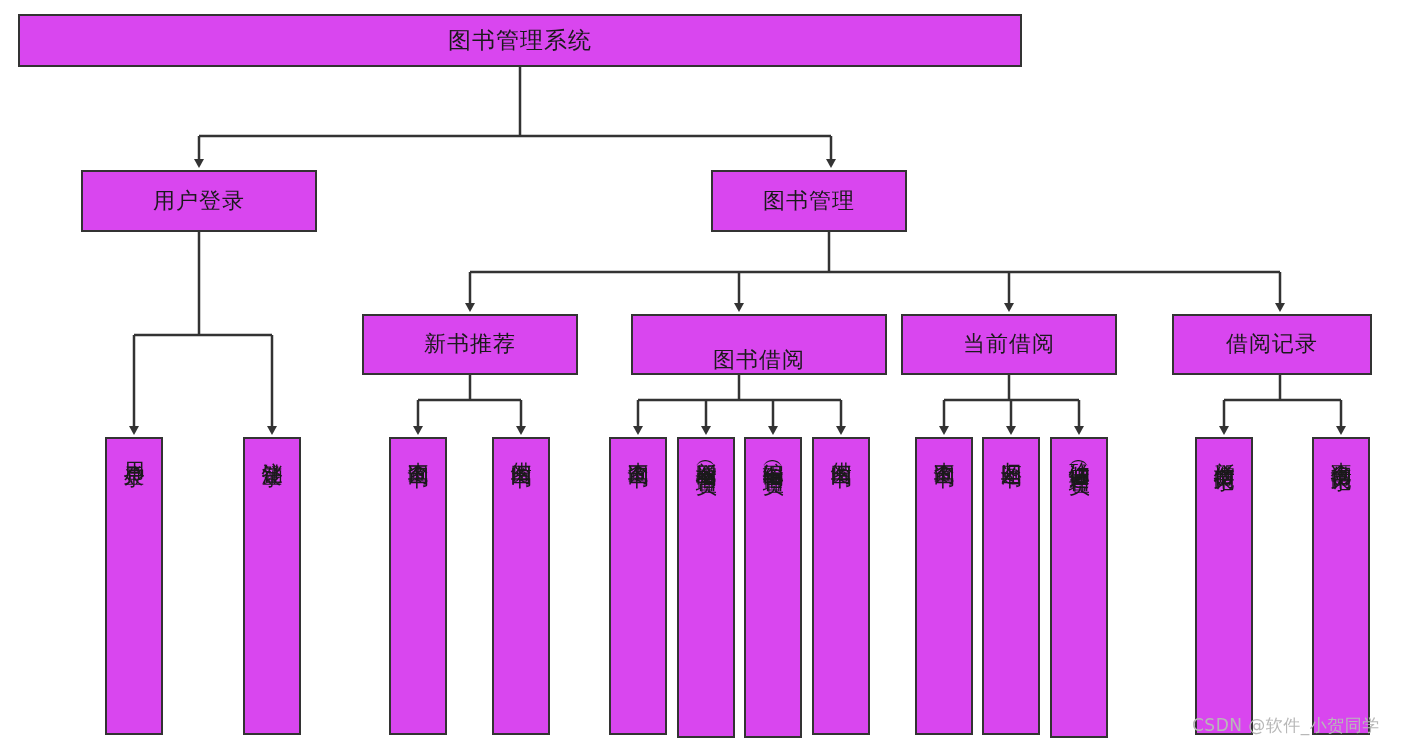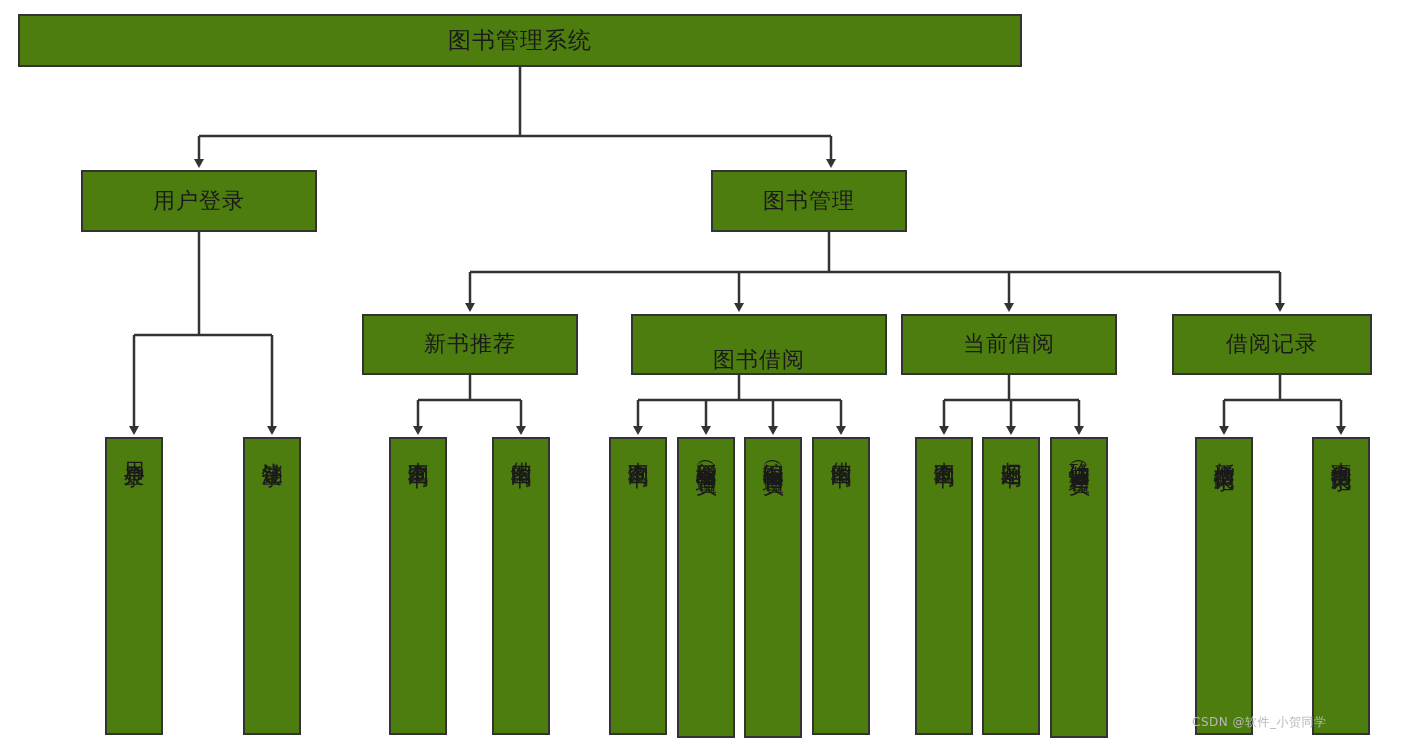--- a/index.html
+++ b/index.html
@@ -22,21 +22,21 @@
     left: 0;
     top: 0;
     width: 1405px;
     height: 747px;
     pointer-events: none;
   }
   .node {
     position: absolute;
     box-sizing: border-box;
     border: 2.5px solid #333333;
-    background: #4d7c0f;
+    background: #d946ef;
     display: flex;
     align-items: center;
     justify-content: center;
     color: #1a1a1a;
   }
   .node.horiz {
     font-size: 22px;
     letter-spacing: 1px;
     line-height: 1.2;
     text-align: center;
@@ -52,21 +52,21 @@
     justify-content: flex-start;
     align-items: center;
   }
   .node.root {
     font-size: 23px;
   }
   .watermark {
     position: absolute;
     left: 1192px;
     top: 714px;
-    font-size: 12px;
+    font-size: 17px;
     color: #b8b8b8;
     white-space: nowrap;
     letter-spacing: 0.5px;
   }
 </style>
 </head>
 <body>
 
 <div id="canvas">
 

